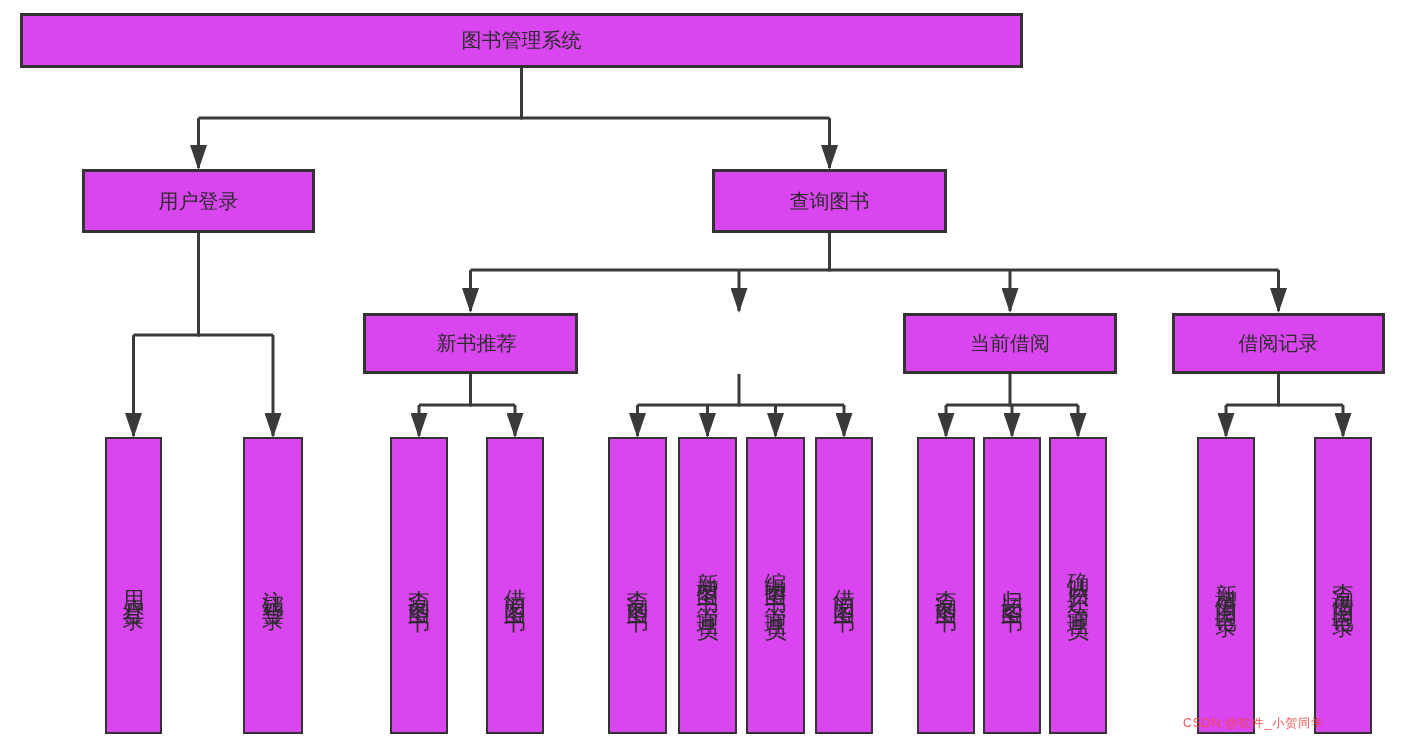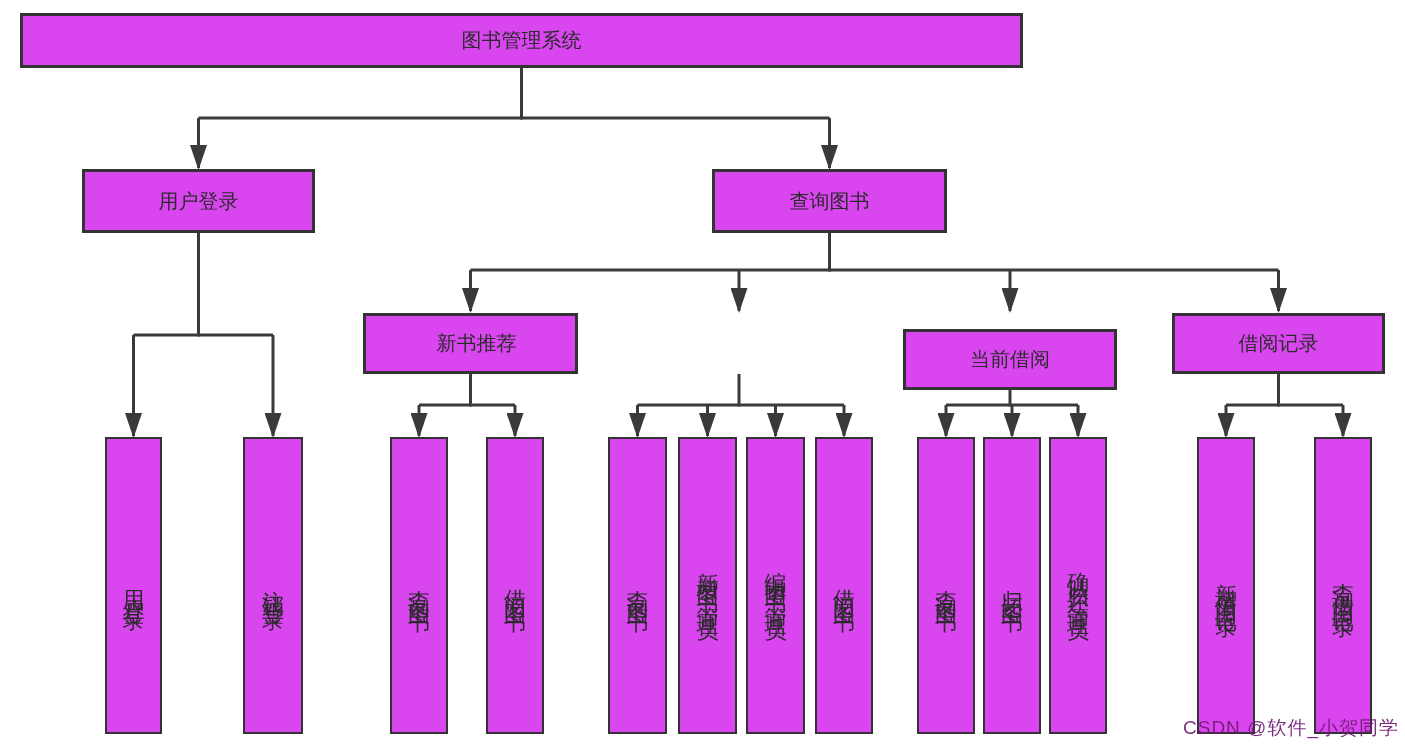--- a/index.html
+++ b/index.html
@@ -27,22 +27,22 @@
     writing-mode: vertical-rl;
     text-orientation: mixed;
     letter-spacing: 7px;
     font-size: 22px;
     line-height: 1;
     white-space: nowrap;
   }
   .watermark {
     position: absolute;
     left: 1183px; top: 715px;
-    font-size: 19px;
-    color: #701a75;
+    font-size: 12px;
+    color: #ef4444;
     opacity: 0.92;
     white-space: nowrap;
     z-index: 3;
     letter-spacing: 1px;
   }
 </style>
 </head>
 <body>
 
 <div class="canvas">
@@ -116,21 +116,21 @@
   <div class="node" style="left:82px; top:169px; width:233px; height:64px;">
     <span>用户登录</span>
   </div>
   <div class="node" style="left:712px; top:169px; width:235px; height:64px;">
     <span>查询图书</span>
   </div>
 
   <div class="node" style="left:363px; top:313px; width:215px; height:61px;padding-left:12px;">
     <span>新书推荐</span>
   </div>
-  <div class="node" style="left:903px; top:313px; width:214px; height:61px;margin-top:16px;">
+  <div class="node" style="left:903px; top:313px; width:214px; height:61px;">
     <span>当前借阅</span>
   </div>
   <div class="node" style="left:1172px; top:313px; width:213px; height:61px;">
     <span>借阅记录</span>
   </div>
 
   <div class="node vert" style="left:105px; top:437px; width:57px; height:297px;">
     <span>用户登录</span>
   </div>
   <div class="node vert" style="left:243px; top:437px; width:60px; height:297px;">

